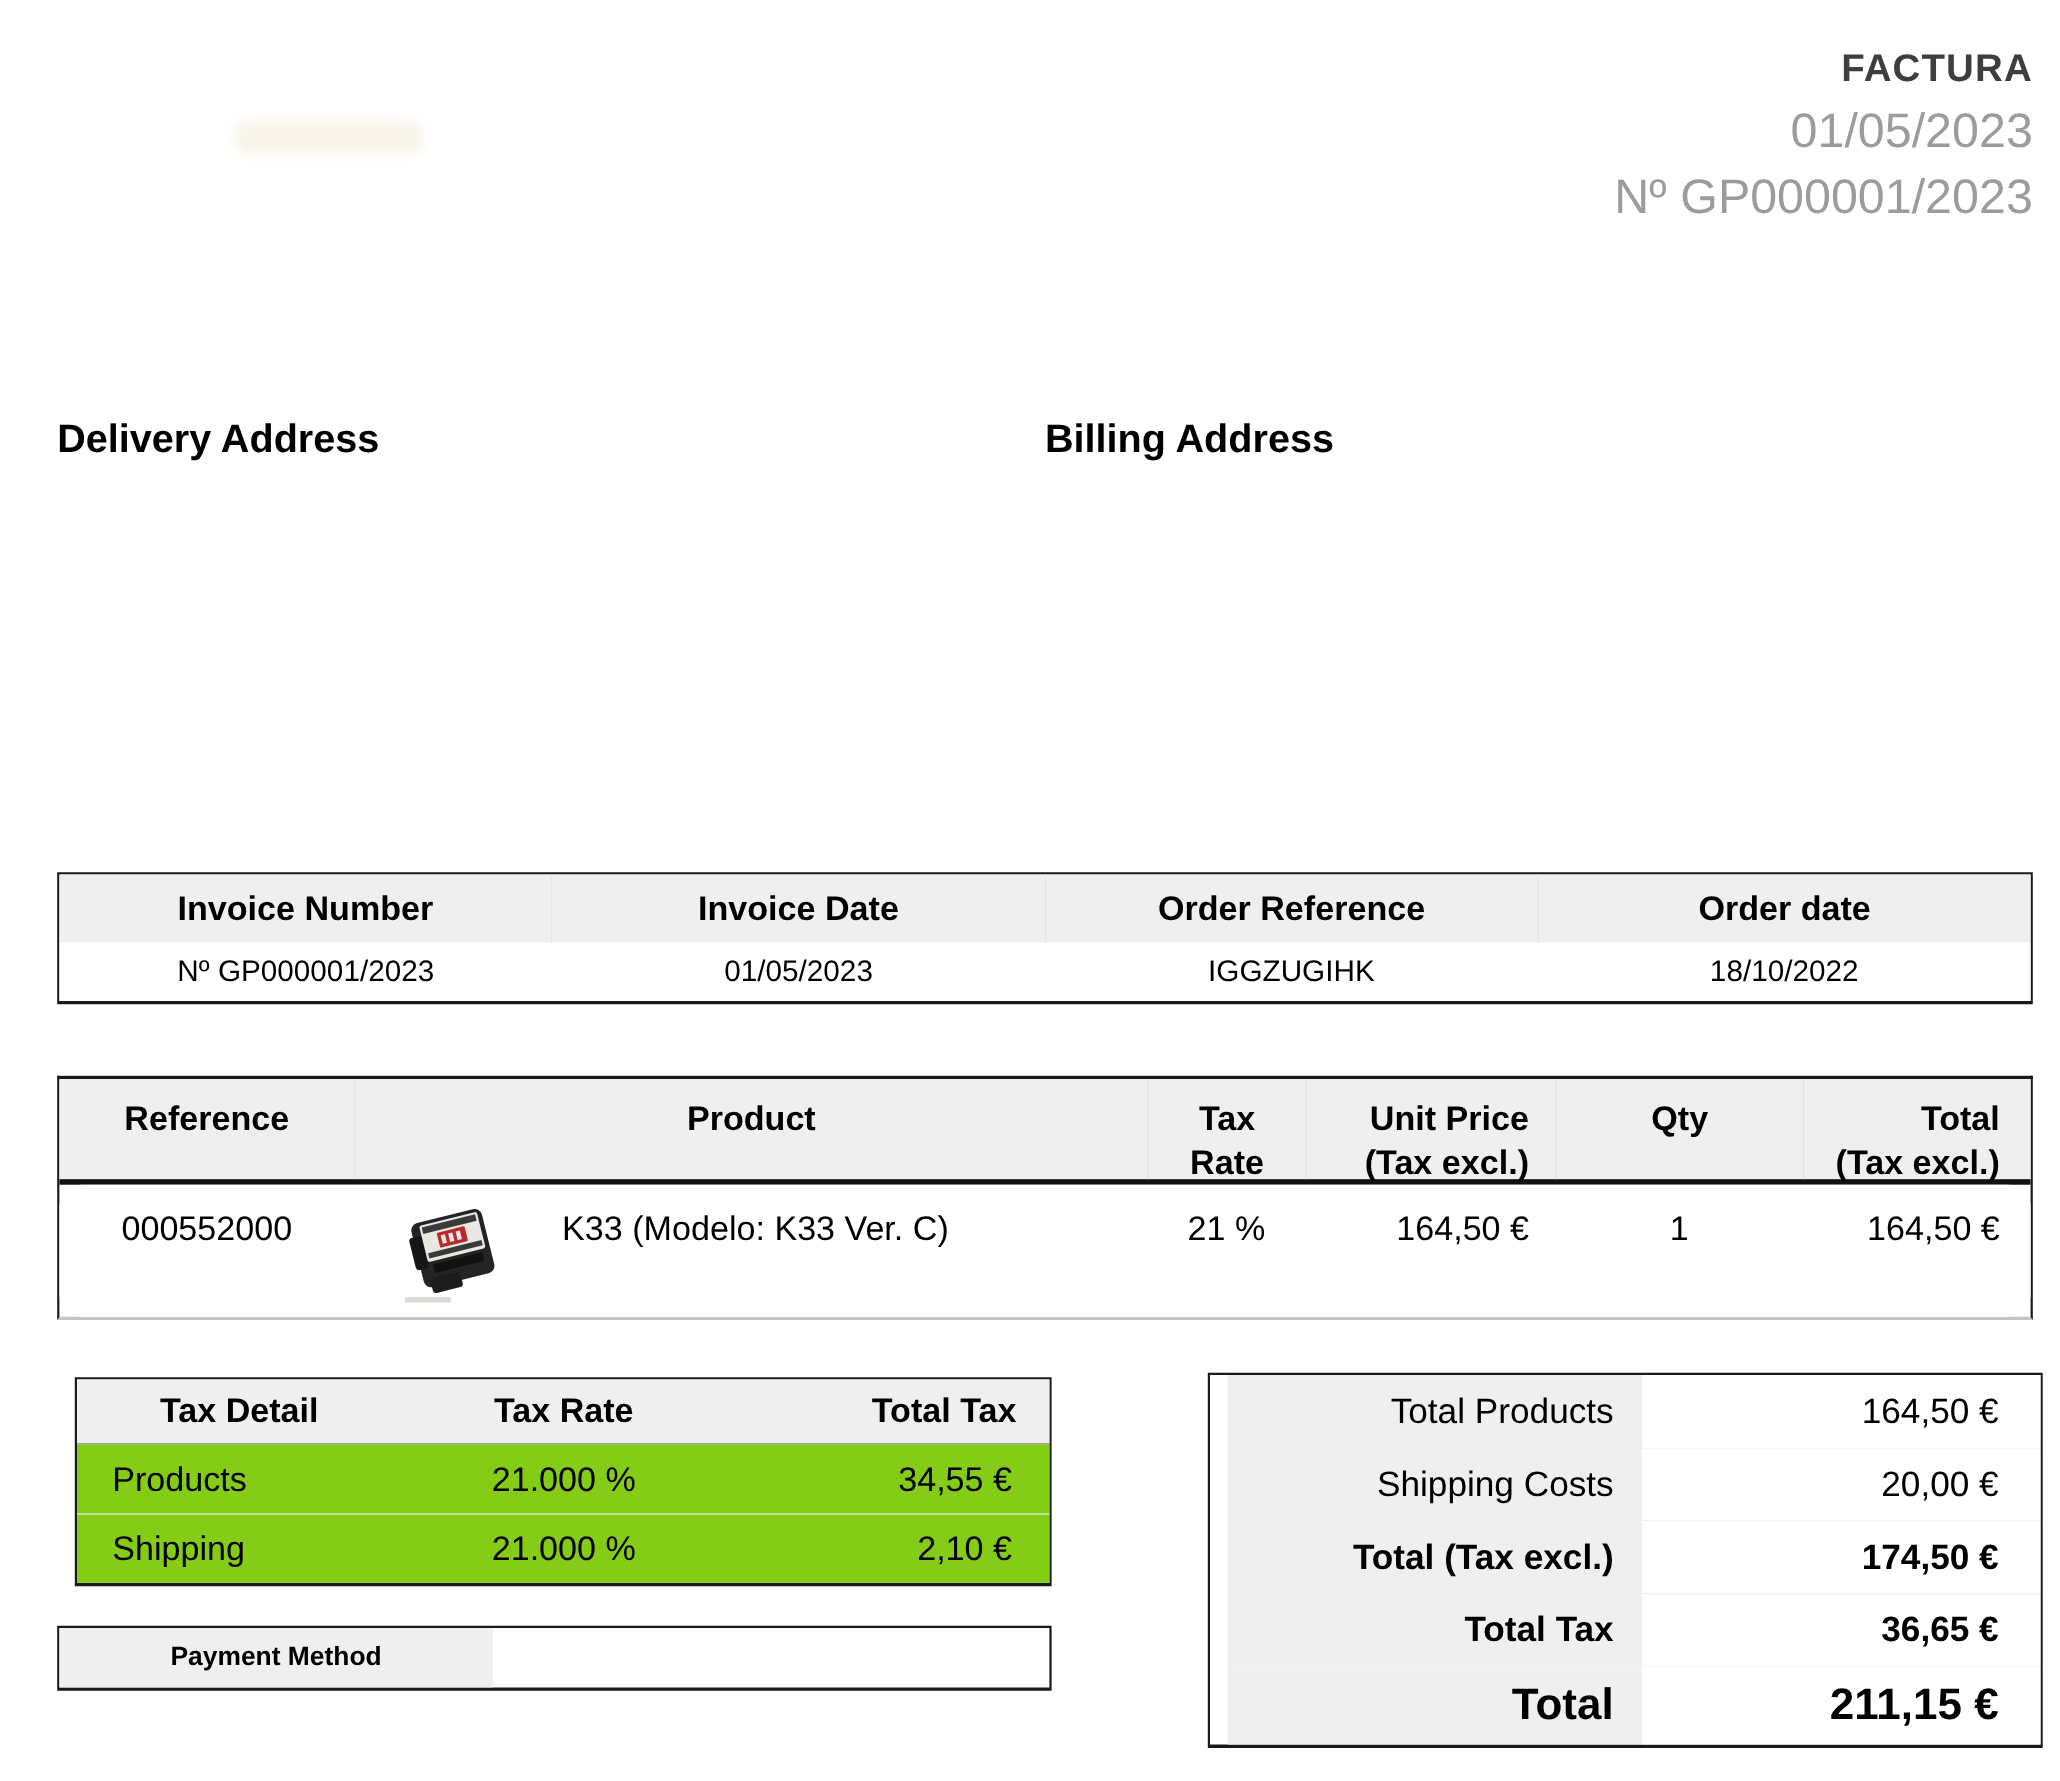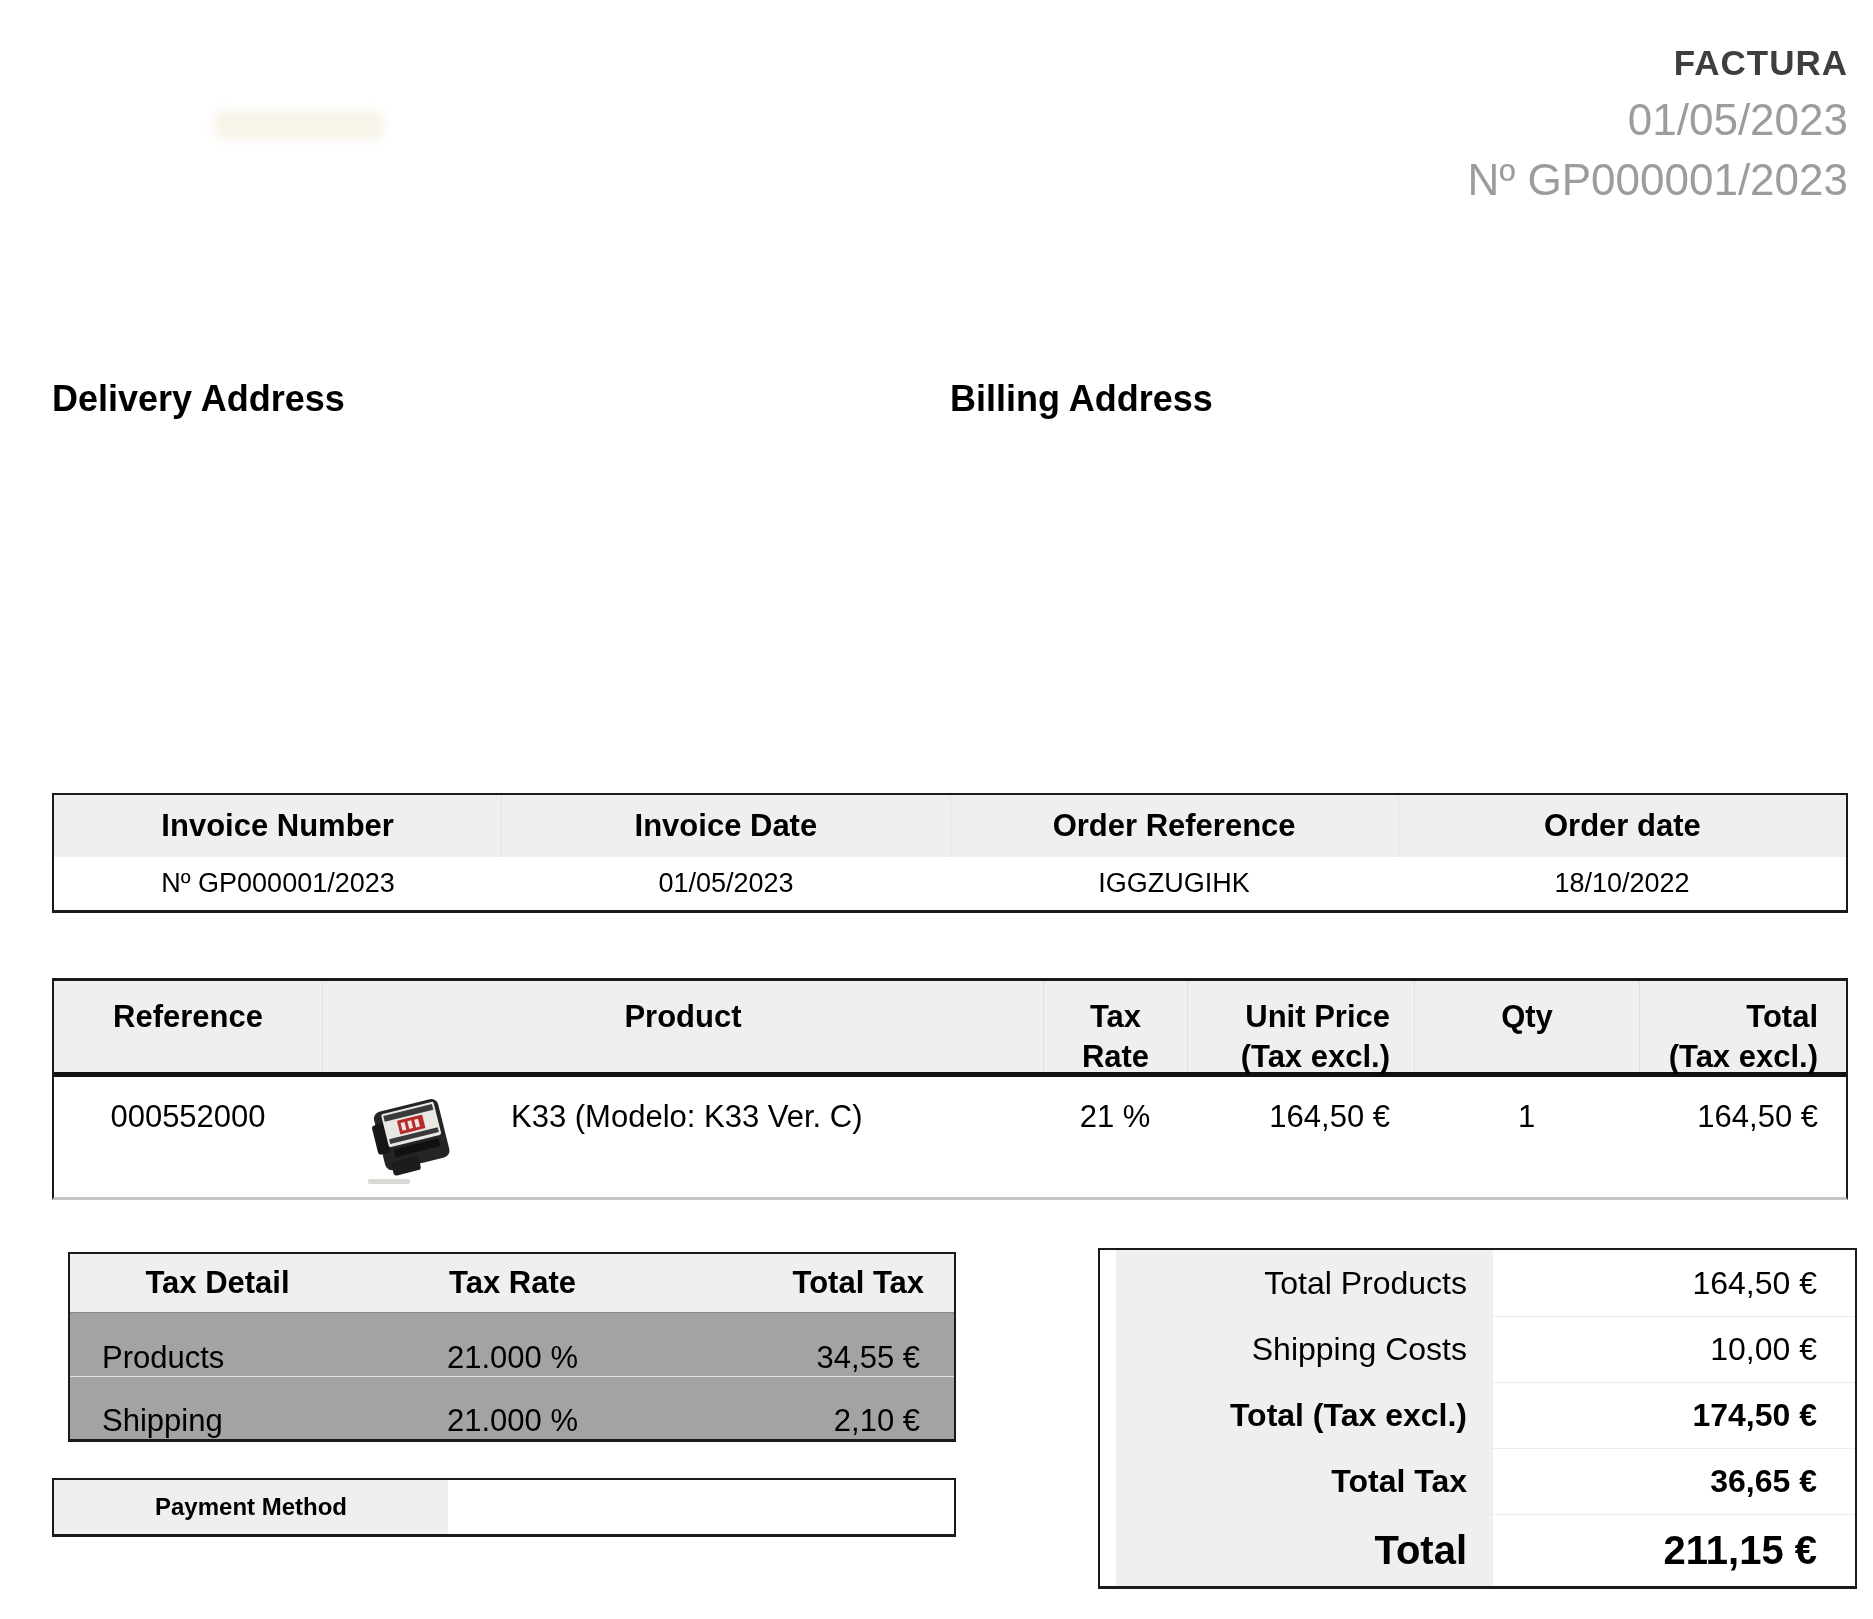--- a/index.html
+++ b/index.html
@@ -81,21 +81,21 @@
   .prod-img { width:92px; height:98px; margin-top:-12px; flex:0 0 auto; }
   .prod-name { margin-left:55px; white-space:nowrap; }
 
   
   .tax-table {
     position:absolute; left:68px; top:1252px; width:888px;
     border:2px solid #1a1a1a; border-bottom-width:3px;
   }
   .tax-head { display:flex; background:#efefef; height:59px; border-bottom:1px solid #8a8a8a; }
   .tax-head .cell { display:flex; align-items:center; font-size:31px; font-weight:bold; }
-  .tax-row { display:flex; background:#a3a3a3; height:63px;align-items:flex-end; }
+  .tax-row { display:flex; background:#84cc16; height:63px; }
   .tax-row + .tax-row { border-top:1px solid #e6e6e6; }
   .tax-row .cell { display:flex; align-items:center; font-size:31px; }
   .tcol-1 { width:295px; }
   .tcol-2 { width:295px; }
   .tcol-3 { flex:1; }
   .tax-head .tcol-1, .tax-head .tcol-2 { justify-content:center; }
   .tax-head .tcol-3 { justify-content:flex-end; padding-right:30px; }
   .tax-row .tcol-1 { padding-left:32px; }
   .tax-row .tcol-2 { justify-content:center; }
   .tax-row .tcol-3 { justify-content:flex-end; padding-right:34px; }
@@ -234,21 +234,21 @@
     <div class="pay-value"></div>
   </div>
 
   <div class="totals-table">
     <div class="tot-row">
       <div class="tot-label">Total Products</div>
       <div class="tot-value">164,50 €</div>
     </div>
     <div class="tot-row">
       <div class="tot-label">Shipping Costs</div>
-      <div class="tot-value">10,00 €</div>
+      <div class="tot-value">20,00 €</div>
     </div>
     <div class="tot-row bold">
       <div class="tot-label">Total (Tax excl.)</div>
       <div class="tot-value">174,50 €</div>
     </div>
     <div class="tot-row bold">
       <div class="tot-label">Total Tax</div>
       <div class="tot-value">36,65 €</div>
     </div>
     <div class="tot-row grand">

